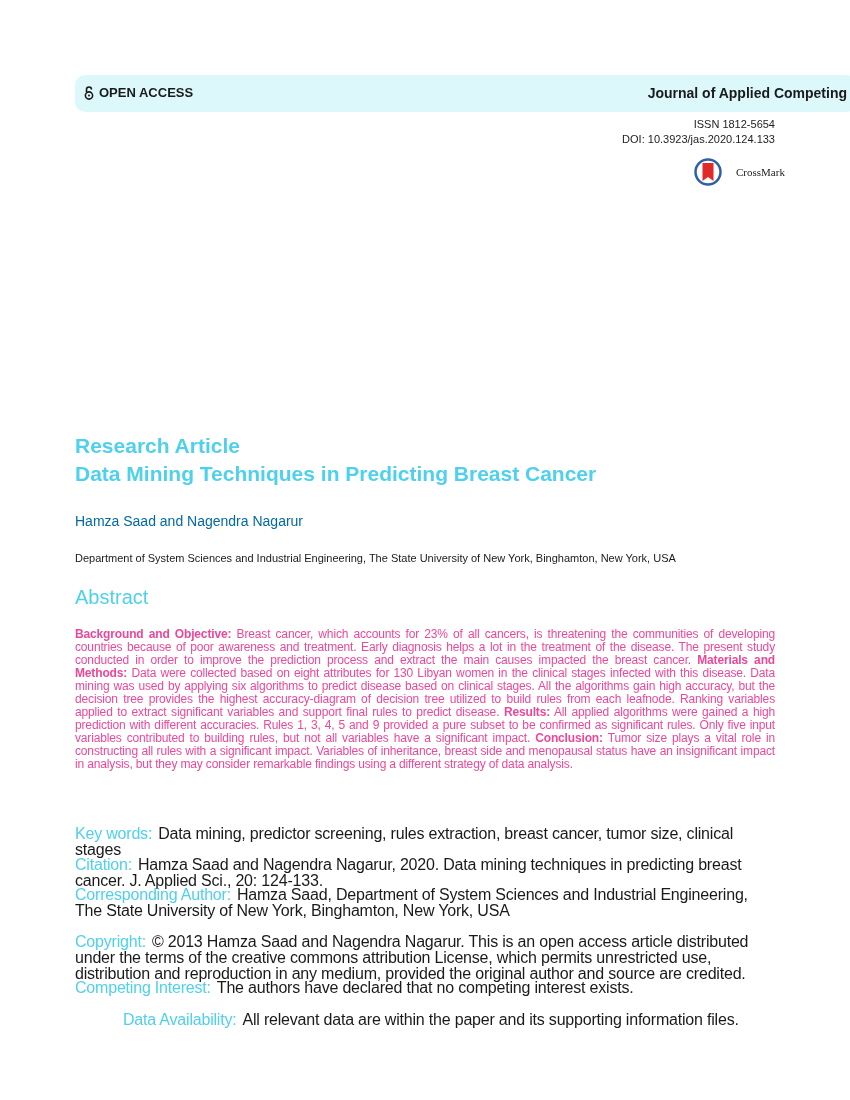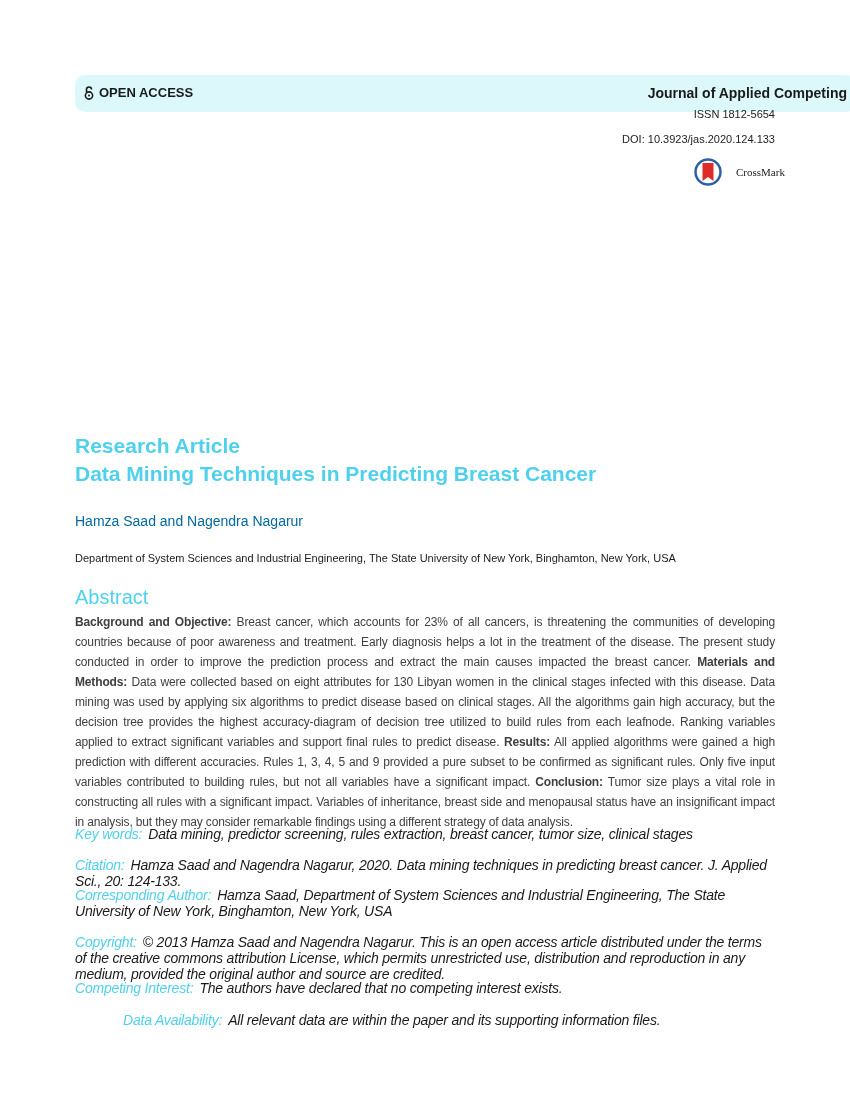--- a/index.html
+++ b/index.html
@@ -5,35 +5,35 @@
     html, body { margin: 0; padding: 0; background: #ffffff; }
     body { width: 850px; height: 1100px; position: relative; overflow: hidden;
            font-family: "Liberation Sans", "DejaVu Sans", sans-serif; color: #1a1a1a; }
     .header-bar { position: absolute; left: 75px; top: 75px; width: 781px; height: 37px;
                   background: #dcf8fb; border-radius: 10px; }
     .oa { position: absolute; left: 9px; top: 10px; font-weight: bold; font-size: 13px;
           color: #1a1a1a; display: flex; align-items: center; gap: 5px; }
     .oa-icon { width: 10px; height: 14px; }
     .journal { position: absolute; right: 9px; top: 10px; font-weight: bold; font-size: 14px; color: #1a1a1a; }
     .issn, .doi { position: absolute; right: 75px; font-size: 11px; color: #222; }
-    .issn { top: 108px; }
+    .issn { top: 118px; }
     .doi { top: 133px; }
     .crossmark { position: absolute; left: 694px; top: 157px; display: flex; align-items: center; gap: 14px; text-align: center; }
     .crossmark-label { font-family: "Liberation Serif", serif; font-size: 11px; color: #222; }
     .article-type, .title { position: absolute; left: 75px; font-weight: bold; font-size: 21px; color: #4fd0ec; }
     .article-type { top: 434px; text-align: center; }
     .title { top: 462px; }
     .authors { position: absolute; left: 75px; top: 513px; font-size: 14px; color: #0369a1; }
     .affil { position: absolute; left: 75px; top: 552px; font-size: 11px; color: #1a1a1a; }
     .abs-heading { position: absolute; left: 75px; top: 586px; font-size: 20px; color: #4fd0ec; text-align: center; }
-    .abstract { position: absolute; left: 75px; top: 612px; width: 700px; font-size: 12px;
-                line-height: 20px; text-align: justify; color: #404040; letter-spacing: -0.15px; }
+    .abstract { position: absolute; left: 75px; top: 628px; width: 700px; font-size: 12px;
+                line-height: 13px; text-align: justify; color: #ec4899; letter-spacing: -0.15px; }
     .abstract b { font-weight: bold; }
-    .meta { position: absolute; left: 75px; width: 700px; font-size: 14px; line-height: 16px;
-            color: #1a1a1a; letter-spacing: -0.2px; font-style: italic; }
+    .meta { position: absolute; left: 75px; width: 700px; font-size: 16px; line-height: 16px;
+            color: #1a1a1a; letter-spacing: -0.2px; }
     .meta .lbl { color: #4fd0ec; margin-right: 6px; }
     .m-kw { top: 826px; }
     .m-cit { top: 857px; }
     .m-corr { top: 887px; }
     .m-copy { top: 934px; }
     .m-comp { top: 980px; }
     .m-data { top: 1012px; padding-left: 48px; }
   </style>
 </head>
 <body>

